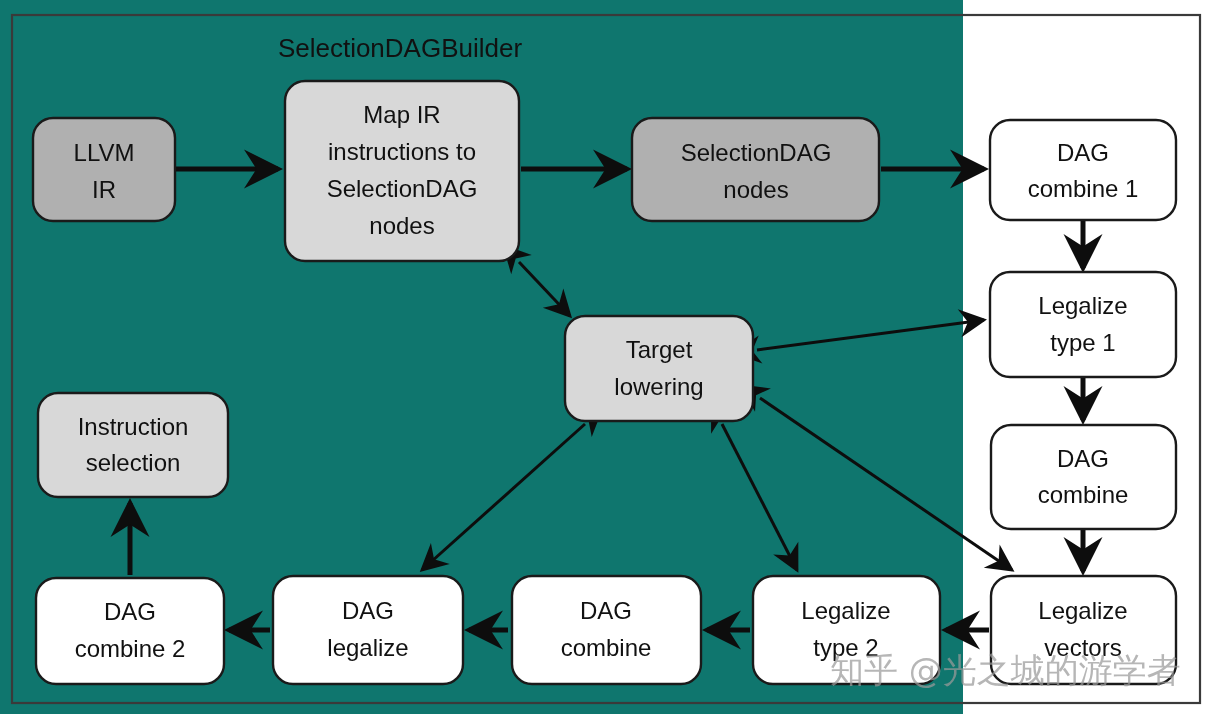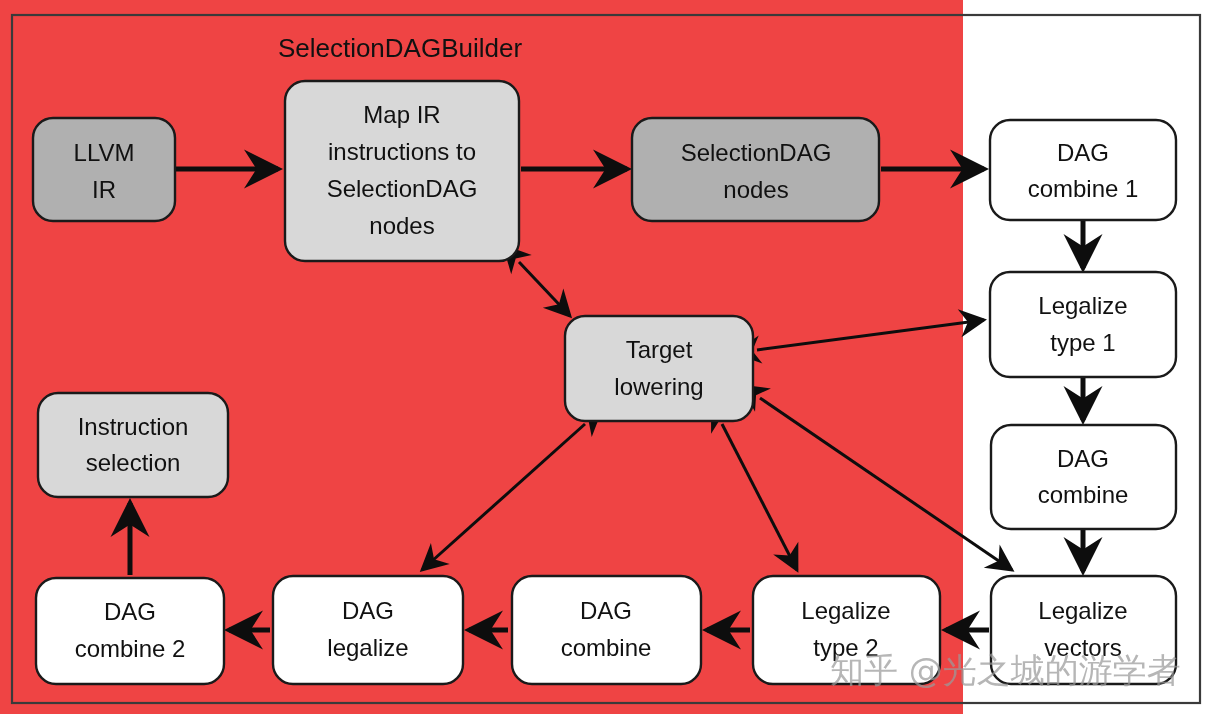--- a/index.html
+++ b/index.html
@@ -1,18 +1,18 @@
 <!DOCTYPE html>
 <html><head>
 <meta charset="utf-8">
 <style>
   html,body{margin:0;padding:0;background:#ffffff;}
   body{width:1215px;height:714px;overflow:hidden;
        font-family:"Liberation Sans","DejaVu Sans",sans-serif;}
-  #stage{position:relative;width:963px;height:714px;background:#ef4444;}
+  #stage{position:relative;width:963px;height:714px;background:#0f766e;}
   svg#diagram{position:absolute;left:0;top:0;width:1215px;height:714px;}
   .node-rect{stroke:#1a1a1a;stroke-width:2.4;}
   .fill-white{fill:#ffffff;}
   .fill-light{fill:#d8d8d8;}
   .fill-dark{fill:#b0b0b0;}
   .node-label{font-family:"Liberation Sans","DejaVu Sans",sans-serif;
     font-size:24px;fill:#111111;text-anchor:middle;dominant-baseline:middle;}
   .title-label{font-family:"Liberation Sans","DejaVu Sans",sans-serif;
     font-size:26px;fill:#111111;text-anchor:middle;}
   .edge{stroke:#0d0d0d;fill:none;}

